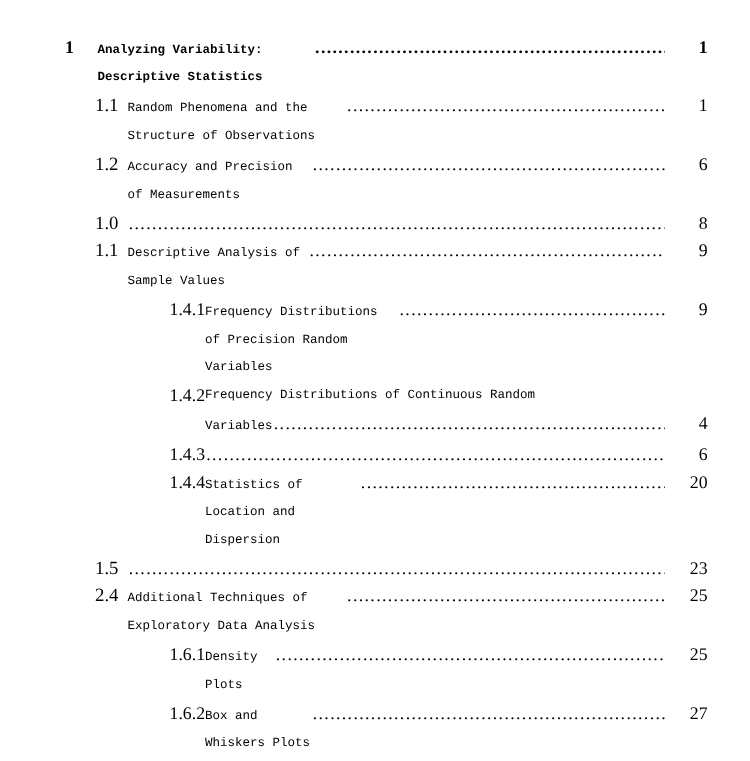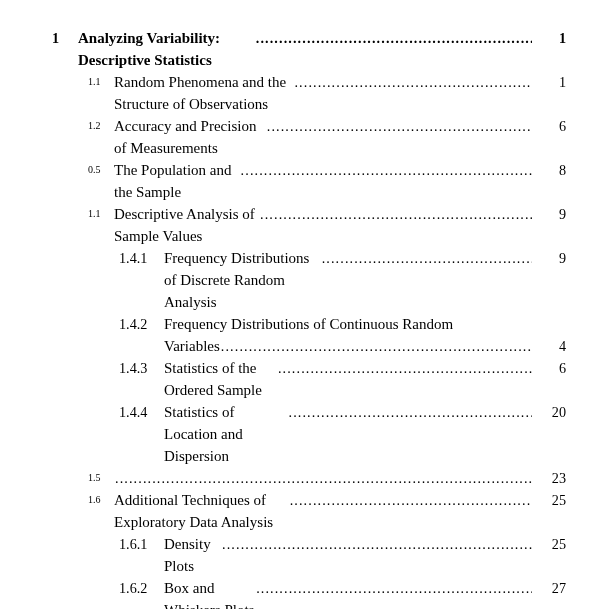--- a/index.html
+++ b/index.html
@@ -37,38 +37,40 @@
     flex: 0 0 auto;
     text-align: left;
     font-size: 14.2px;
   }
   .entry.chapter .num {
     width: 26px;
     font-size: 14.2px;
   }
   .entry.section .num {
     width: 26px;
-    margin-left: 36px;
-    font-size: 10px;
+    margin-left: 24px;
+    font-size: 15px;
   }
   .entry.subsection .num {
     width: 45px;
     margin-left: 67px;
     font-size: 14.2px;
+    text-align: right;
   }
   .body {
     flex: 1 1 auto;
     display: flex;
     flex-wrap: wrap;
     align-items: baseline;
     min-width: 0;
   }
   .title {
-    font-size: 15px;
+    font-size: 10px;
     white-space: pre-wrap;
+    font-family: Liberation Mono, monospace;
   }
   .leader {
     flex: 1 1 auto;
     overflow: hidden;
     white-space: nowrap;
     font-size: 14.2px;
     letter-spacing: 1.1px;
     margin-left: 1px;
     min-width: 10px;
   }
@@ -121,44 +123,43 @@
       <div class="num">1.2</div>
       <div class="body">
         <div class="line">
           <span class="title">Accuracy and Precision of Measurements</span>
           <span class="leader"></span>
           <span class="page">6</span>
         </div>
       </div>
     </div>
     <div class="entry section">
-      <div class="num">0.5</div>
-      <div class="body">
-        <div class="line">
-          <span class="title">The Population and the Sample</span>
+      <div class="num">1.0</div>
+      <div class="body">
+        <div class="line">
           <span class="leader"></span>
           <span class="page">8</span>
         </div>
       </div>
     </div>
     <div class="entry section">
       <div class="num">1.1</div>
       <div class="body">
         <div class="line">
           <span class="title">Descriptive Analysis of Sample Values</span>
           <span class="leader"></span>
           <span class="page">9</span>
         </div>
       </div>
     </div>
     <div class="entry subsection">
       <div class="num">1.4.1</div>
       <div class="body">
         <div class="line">
-          <span class="title">Frequency Distributions of Discrete Random Analysis</span>
+          <span class="title">Frequency Distributions of Precision Random Variables</span>
           <span class="leader"></span>
           <span class="page">9</span>
         </div>
       </div>
     </div>
     <div class="entry subsection">
       <div class="num">1.4.2</div>
       <div class="body">
         <div class="line">
           <span class="title">Frequency Distributions of Continuous Random</span>
@@ -168,21 +169,20 @@
           <span class="title">Variables</span>
           <span class="leader"></span>
           <span class="page">4</span>
         </div>
       </div>
     </div>
     <div class="entry subsection">
       <div class="num">1.4.3</div>
       <div class="body">
         <div class="line">
-          <span class="title">Statistics of the Ordered Sample</span>
           <span class="leader"></span>
           <span class="page">6</span>
         </div>
       </div>
     </div>
     <div class="entry subsection">
       <div class="num">1.4.4</div>
       <div class="body">
         <div class="line">
           <span class="title">Statistics of Location and Dispersion</span>
@@ -194,21 +194,21 @@
     <div class="entry section">
       <div class="num">1.5</div>
       <div class="body">
         <div class="line">
           <span class="leader"></span>
           <span class="page">23</span>
         </div>
       </div>
     </div>
     <div class="entry section">
-      <div class="num">1.6</div>
+      <div class="num">2.4</div>
       <div class="body">
         <div class="line">
           <span class="title">Additional Techniques of Exploratory Data Analysis</span>
           <span class="leader"></span>
           <span class="page">25</span>
         </div>
       </div>
     </div>
     <div class="entry subsection">
       <div class="num">1.6.1</div>

